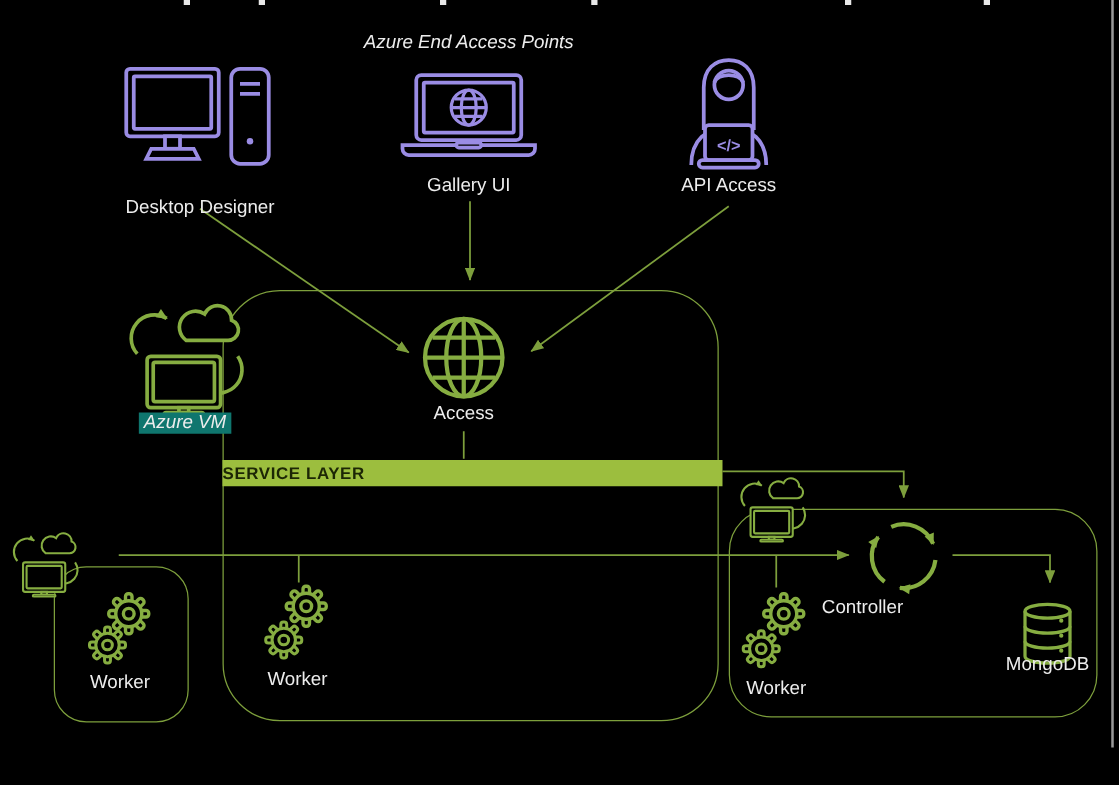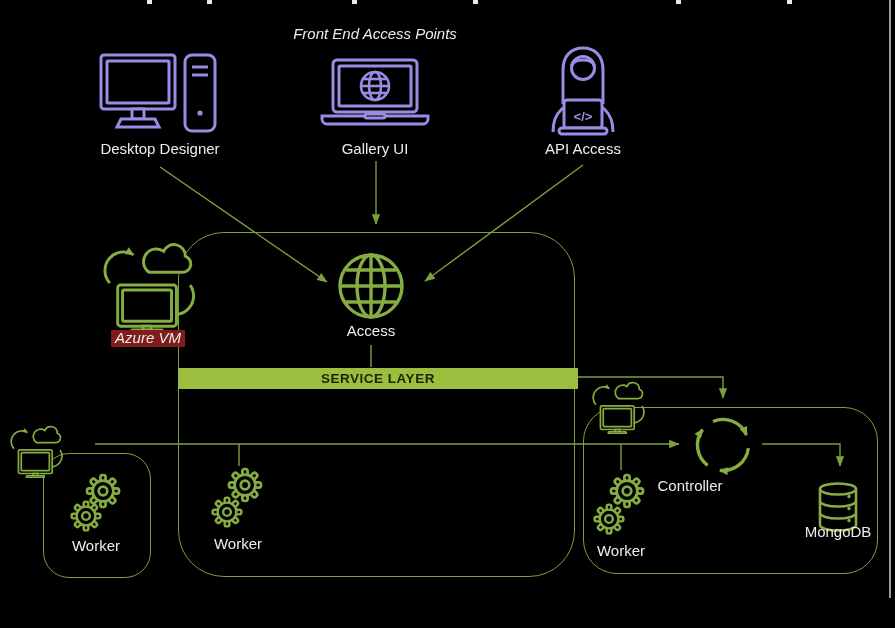--- a/index.html
+++ b/index.html
@@ -1,27 +1,27 @@
 <!DOCTYPE html>
 <html><head>
 <meta charset="utf-8">
 <style>
   html,body{margin:0;padding:0;background:#000;}
   .canvas{position:relative;width:895px;height:628px;background:#000;overflow:hidden;
           font-family:"Liberation Sans",sans-serif;}
   .lbl{position:absolute;color:#ededed;font-size:15px;white-space:nowrap;
        transform:translateX(-50%);line-height:1.1;}
   .lbl.italic{font-style:italic;}
-  .lbl.masked{background:#7f1d1d;padding:0 4px;}
+  .lbl.masked{background:#0f766e;padding:0 4px;}
   .box{position:absolute;border:1.5px solid #7d9f3c;background:transparent;}
   .big-box{left:178px;top:232px;width:395px;height:343px;border-radius:46px;}
   .left-worker-box{left:43px;top:453px;width:106px;height:123px;border-radius:26px;}
   .right-box{left:583px;top:407px;width:293px;height:165px;border-radius:34px;}
   .service-bar{position:absolute;left:178px;top:368px;width:400px;height:21px;
-    background:#9cbe3e;display:flex;align-items:center;justify-content:center;z-index:4;}
+    background:#9cbe3e;display:flex;align-items:center;justify-content:flex-start;z-index:4;}
   .service-bar span{color:#1c2605;font-size:13.5px;font-weight:700;letter-spacing:.5px;}
   .conn{position:absolute;left:0;top:0;z-index:3;pointer-events:none;}
   .icon{position:absolute;z-index:5;}
   .lblz{z-index:6;}
   .frag{position:absolute;top:0;width:5px;height:4px;background:#e8e8e8;z-index:2;}
   .edge-line{position:absolute;left:889px;top:0;width:2px;height:598px;background:#9a9a9a;z-index:1;}
 </style>
 </head>
 <body>
 
@@ -184,22 +184,22 @@
       <ellipse cx="22" cy="8" rx="18" ry="5.5" fill="#000"></ellipse>
       <path d="M4,8 V44 A18,5.5 0 0 0 40,44 V8"></path>
       <path d="M4,20 A18,5.5 0 0 0 40,20"></path>
       <path d="M4,32 A18,5.5 0 0 0 40,32"></path>
       <circle cx="33" cy="15.5" r="1.7" fill="#86ad41" stroke="none"></circle>
       <circle cx="33" cy="27.5" r="1.7" fill="#86ad41" stroke="none"></circle>
       <circle cx="33" cy="39.5" r="1.7" fill="#86ad41" stroke="none"></circle>
     </g>
   </svg>
 
-  <div class="lbl lblz italic" style="left:375px;top:26px">Front End Access Points</div>
-  <div class="lbl lblz" style="left:160px;top:141px">Desktop Designer</div>
+  <div class="lbl lblz italic" style="left:375px;top:26px">Azure End Access Points</div>
+  <div class="lbl lblz" style="left:160px;top:158px">Desktop Designer</div>
   <div class="lbl lblz" style="left:375px;top:141px">Gallery UI</div>
   <div class="lbl lblz" style="left:583px;top:141px">API Access</div>
   <div class="lbl lblz italic masked" style="left:148px;top:330px">Azure VM</div>
   <div class="lbl lblz" style="left:371px;top:323px">Access</div>
   <div class="lbl lblz" style="left:96px;top:538px">Worker</div>
   <div class="lbl lblz" style="left:238px;top:536px">Worker</div>
   <div class="lbl lblz" style="left:621px;top:543px">Worker</div>
   <div class="lbl lblz" style="left:690px;top:478px">Controller</div>
   <div class="lbl lblz" style="left:838px;top:524px">MongoDB</div>
 

